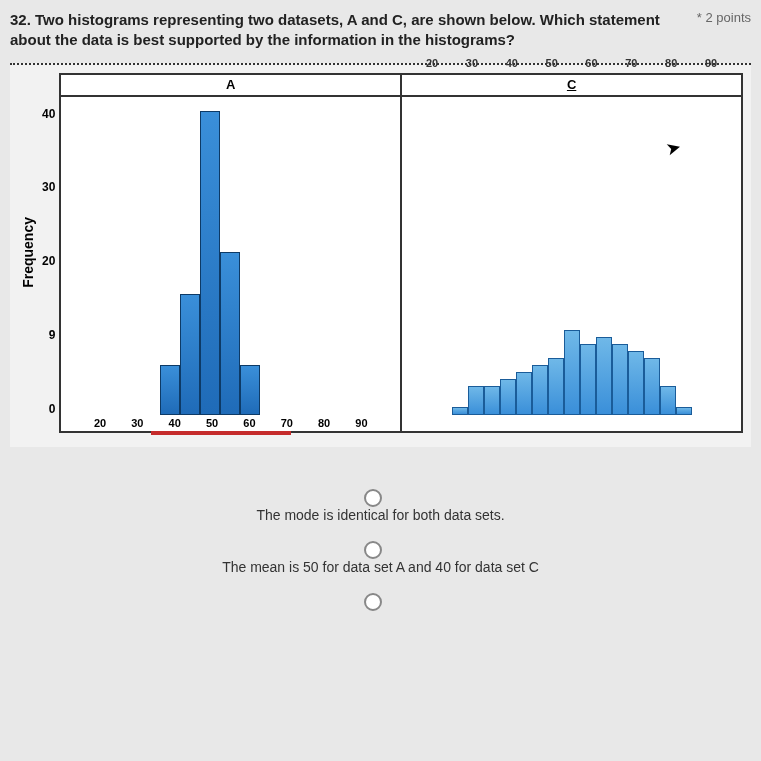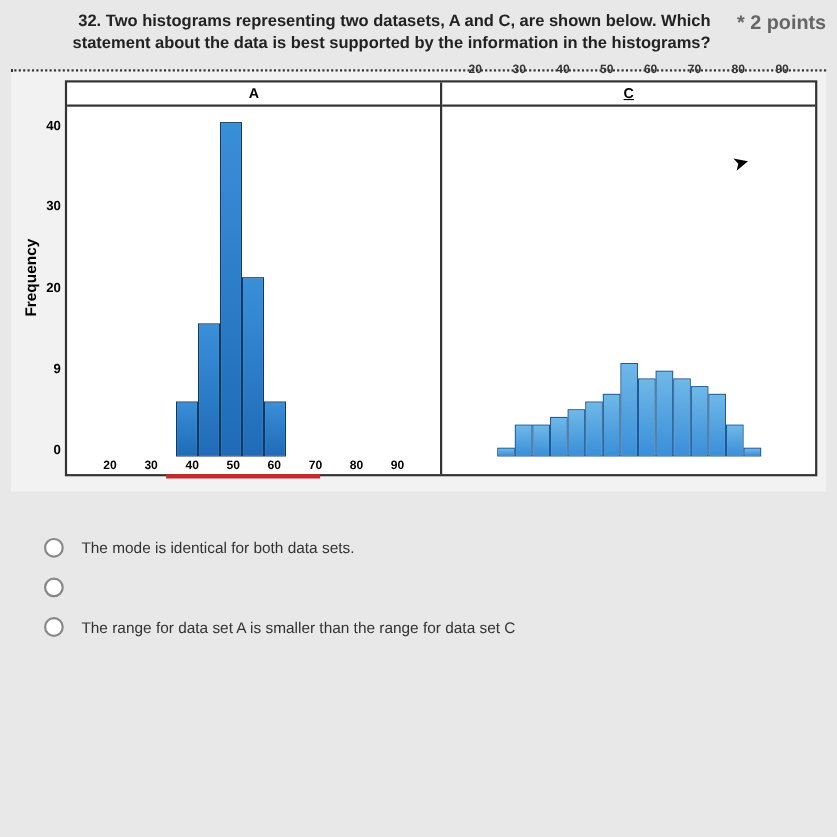--- a/index.html
+++ b/index.html
@@ -15,28 +15,26 @@
     justify-content: space-between;
     align-items: flex-start;
     margin-bottom: 12px;
   }
   .question-text {
     font-weight: bold;
     font-size: 15px;
     color: #222;
     flex: 1;
     line-height: 1.35;
-    text-align: right;
   }
   .points {
     color: #666;
-    font-size: 18px;
+    font-size: 13px;
     white-space: nowrap;
     margin-left: 24px;
-    font-weight: bold;
   }
   .chart-container {
     background: #f2f2f2;
     border-top: 2px dotted #333;
     padding: 8px 8px 14px 8px;
     position: relative;
     margin-bottom: 18px;
   }
   .chart-area {
     display: flex;
@@ -153,20 +151,21 @@
   }
   .options {
     padding: 6px 30px;
   }
   .option {
     display: flex;
     align-items: center;
     margin: 18px 0;
     font-size: 14px;
     color: #333;
+    flex-direction: column;
   }
   .radio {
     width: 18px;
     height: 18px;
     border: 2px solid #888;
     border-radius: 50%;
     margin-right: 16px;
     flex-shrink: 0;
     background: #fff;
   }
@@ -261,18 +260,18 @@
   </div>
 </div>
 
 <div class="options">
   <div class="option">
     <div class="radio"></div>
     <span>The mode is identical for both data sets.</span>
   </div>
   <div class="option">
     <div class="radio"></div>
+    <span>The mean is 50 for data set A and 40 for data set C</span>
   </div>
   <div class="option">
     <div class="radio"></div>
-    <span>The range for data set A is smaller than the range for data set C</span>
   </div>
 </div>
 
 </body></html>

